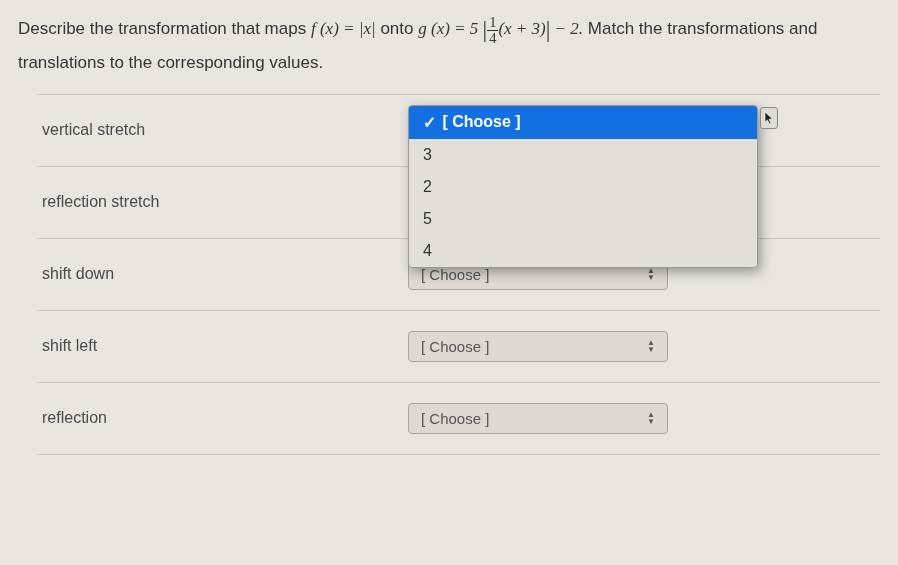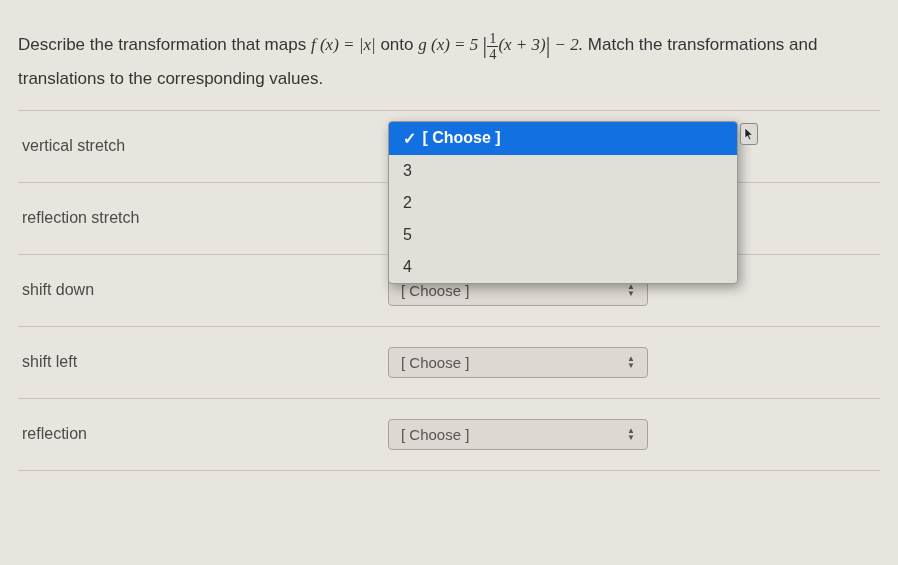--- a/index.html
+++ b/index.html
@@ -9,21 +9,21 @@
     }
     body {
       font-family: -apple-system, BlinkMacSystemFont, 'Segoe UI', Helvetica, Arial, sans-serif;
       background: #e8e5df;
       width: 898px;
       height: 565px;
       overflow: hidden;
       color: #3a3a3a;
     }
     .container {
-      padding: 28px 18px;
+      padding: 12px 18px;
     }
     .question-text {
       font-size: 17px;
       line-height: 1.6;
       color: #353535;
       margin-bottom: 18px;
     }
     .math {
       font-family: Georgia, 'Times New Roman', serif;
       font-style: italic;
@@ -123,20 +123,21 @@
       background: #dedbd4;
       border: 1px solid #888;
       border-radius: 3px;
       display: flex;
       align-items: center;
       justify-content: center;
       font-size: 13px;
     }
     .rows-wrap {
       position: relative;
+      margin-left: 20px;
     }
     .row-hs .select-box {
       visibility: hidden;
     }
     .select-arrows-outer {
       position: absolute;
       left: 632px;
       width: 18px;
       display: flex;
       flex-direction: column;

